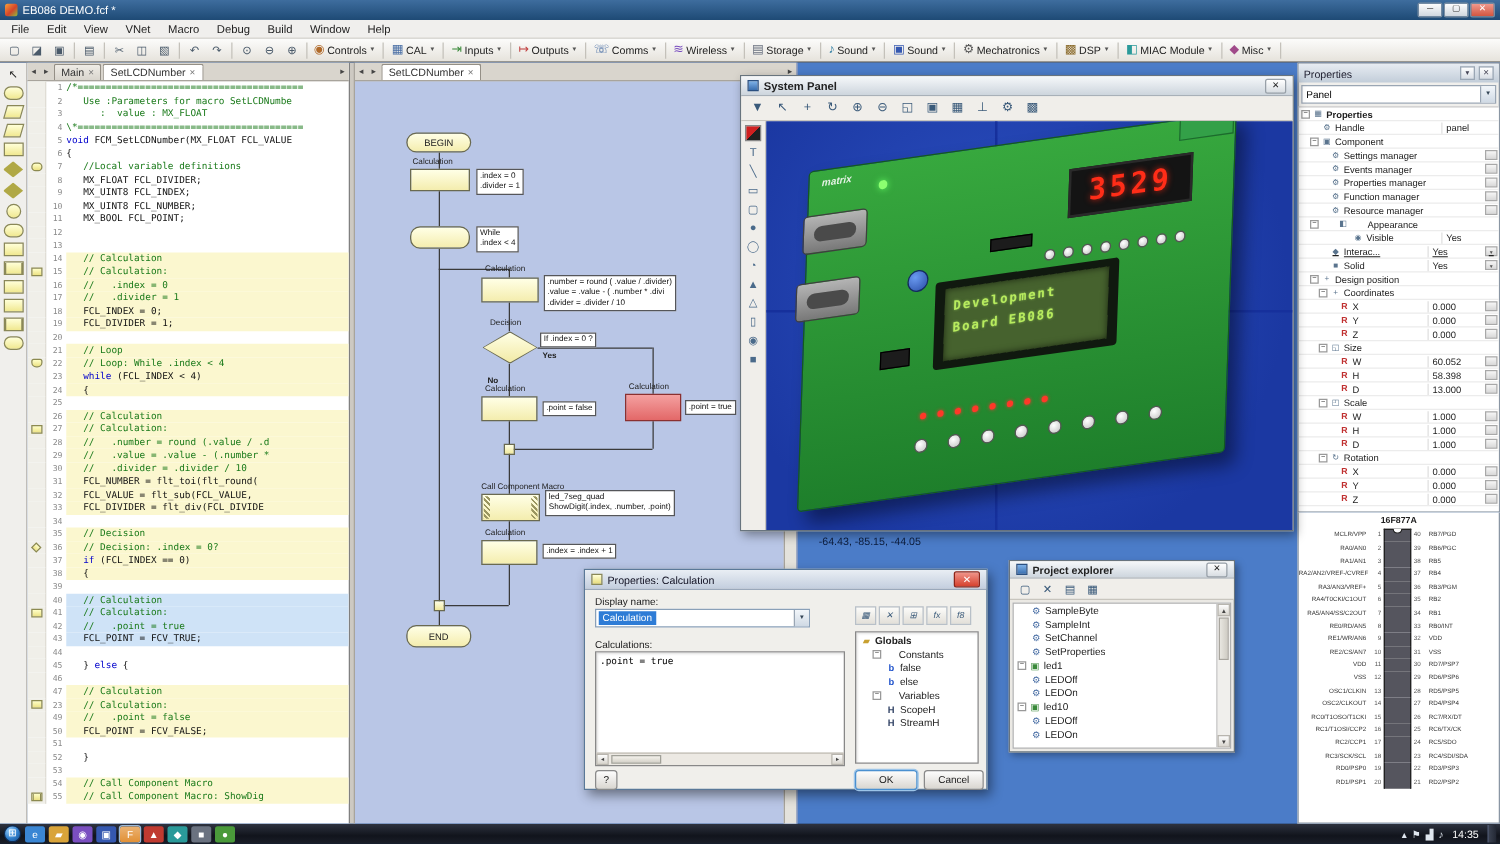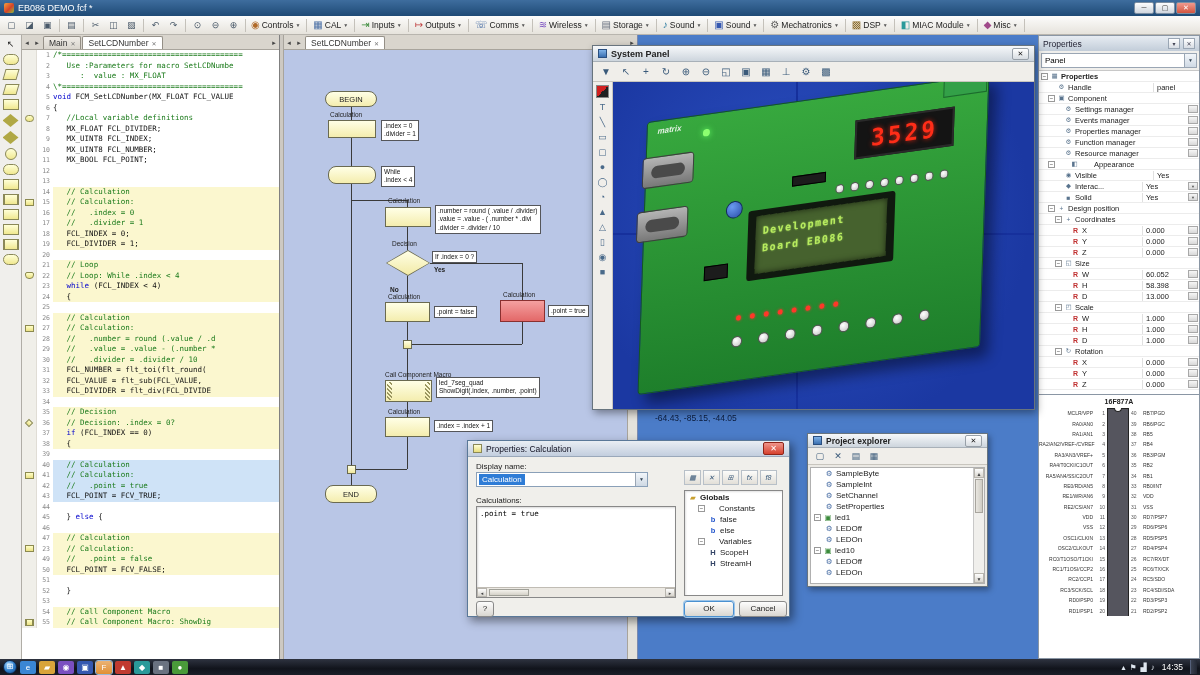--- a/index.html
+++ b/index.html
@@ -203,20 +203,31 @@
   <div class="titlebar">
     <span class="app-icon"></span>
     <span>EB086 DEMO.fcf *</span>
     <div class="winbtns">
       <div class="winbtn">─</div>
       <div class="winbtn">▢</div>
       <div class="winbtn close">✕</div>
     </div>
   </div>
 
+  <div class="menubar">
+      <div class="menu-item">File</div>
+      <div class="menu-item">Edit</div>
+      <div class="menu-item">View</div>
+      <div class="menu-item">VNet</div>
+      <div class="menu-item">Macro</div>
+      <div class="menu-item">Debug</div>
+      <div class="menu-item">Build</div>
+      <div class="menu-item">Window</div>
+      <div class="menu-item">Help</div>
+    </div>
 
   <div class="toolbar">
     <div class="tb-small">
         <div class="tbtn">▢</div>
         <div class="tbtn">◪</div>
         <div class="tbtn">▣</div>
         <div class="tsep"></div>
         <div class="tbtn">▤</div>
         <div class="tsep"></div>
         <div class="tbtn">✂</div>
@@ -644,27 +655,27 @@
             <div class="plab">Resource manager</div>
             <div class="pval"></div>
             <div class="pbtn2"></div>
           </div>
           <div class="prow" style="padding-left: 9px; gap: 13px;">
             <div class="exp">−</div>
             <div class="picon">◧</div>
             <div class="plab">Appearance</div>
             <div class="pval"></div>
           </div>
-          <div class="prow" style="padding-left: 16px;">
+          <div class="prow" style="padding-left: 34px;">
             <div class="expsp"></div>
             <div class="picon">◉</div>
             <div class="plab">Visible</div>
             <div class="pval">Yes</div>
           </div>
-          <div class="prow" style="padding-left: 16px;">
+          <div class="prow" style="padding-left: 16px; text-decoration: underline;">
             <div class="expsp"></div>
             <div class="picon">◆</div>
             <div class="plab">Interac...</div>
             <div class="pval">Yes</div>
             <div class="pbtn2">▼</div>
           </div>
           <div class="prow" style="padding-left: 16px;">
             <div class="expsp"></div>
             <div class="picon">■</div>
             <div class="plab">Solid</div>

